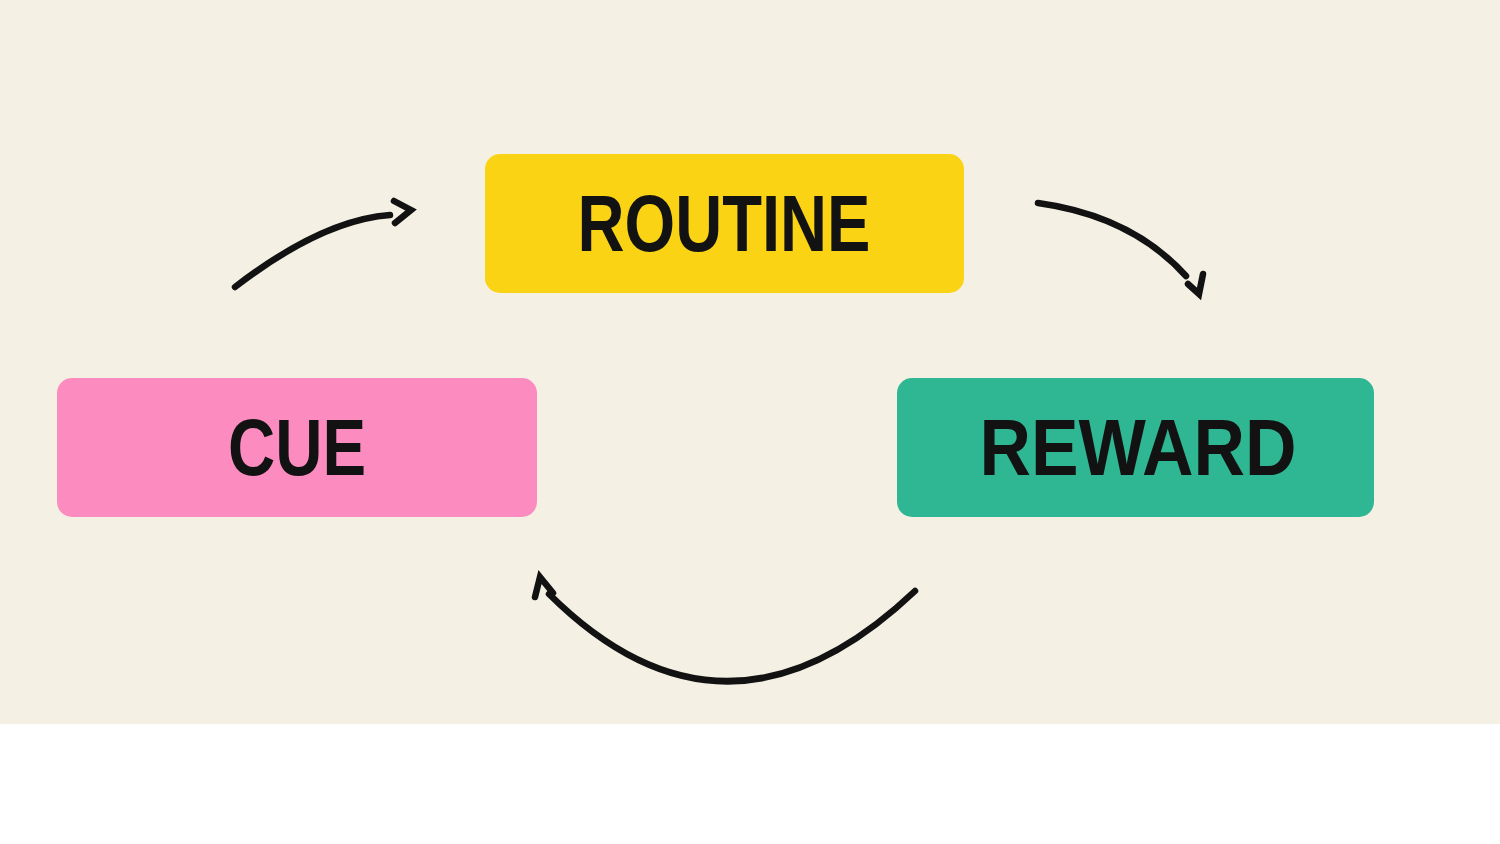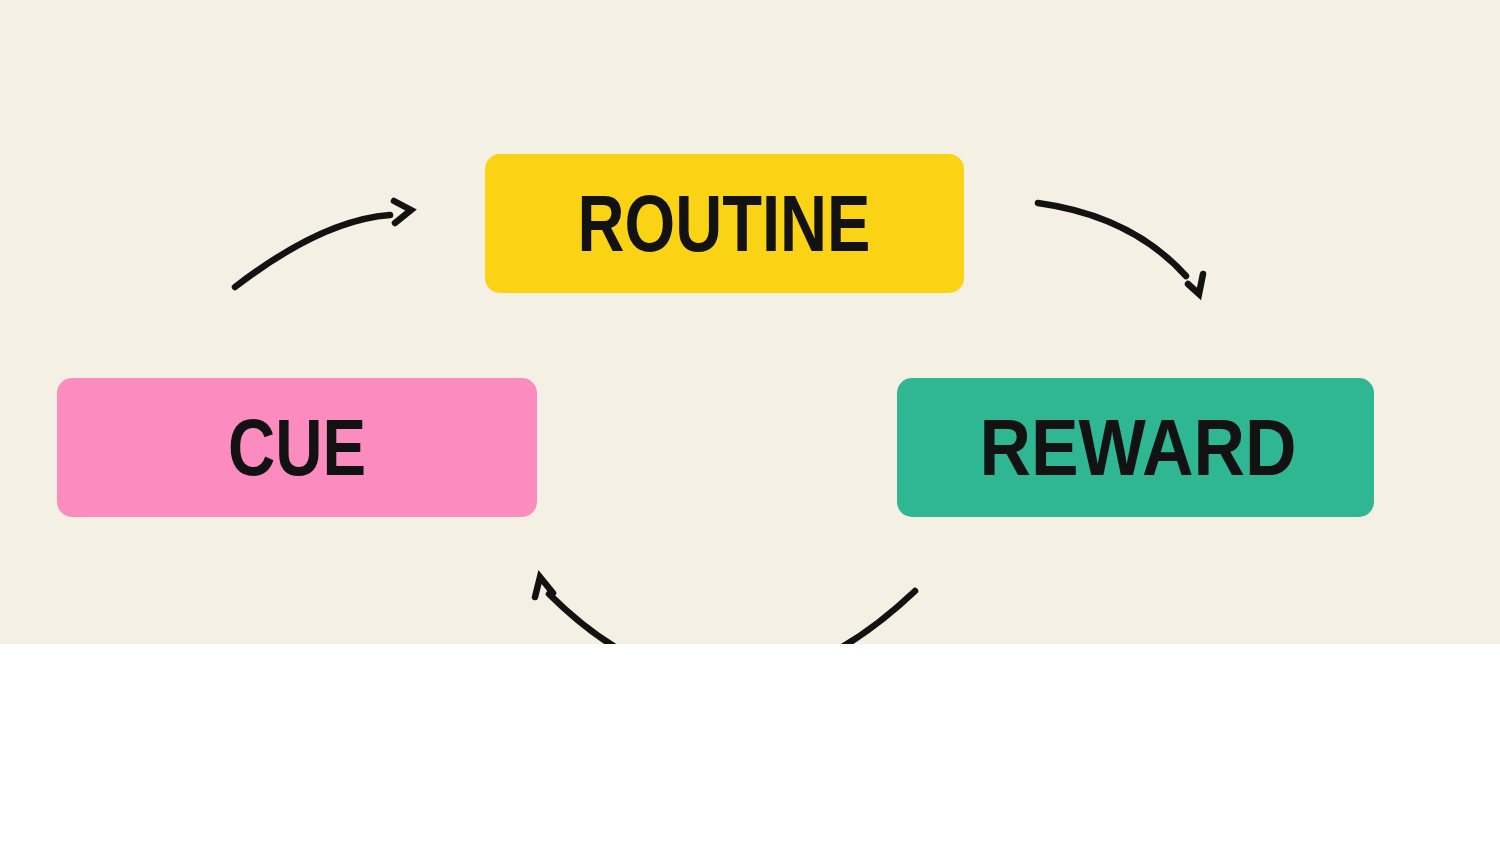--- a/index.html
+++ b/index.html
@@ -2,21 +2,21 @@
 <html><head>
 <meta charset="utf-8">
 <style>
   html, body {
     margin: 0;
     padding: 0;
   }
   .canvas {
     position: relative;
     width: 1500px;
-    height: 644px;
+    height: 724px;
     overflow: hidden;
   }
   .canvas svg {
     display: block;
     width: 1500px;
     height: 844px;
   }
   .node-label {
     font-family: "Liberation Sans", sans-serif;
     font-weight: 700;

